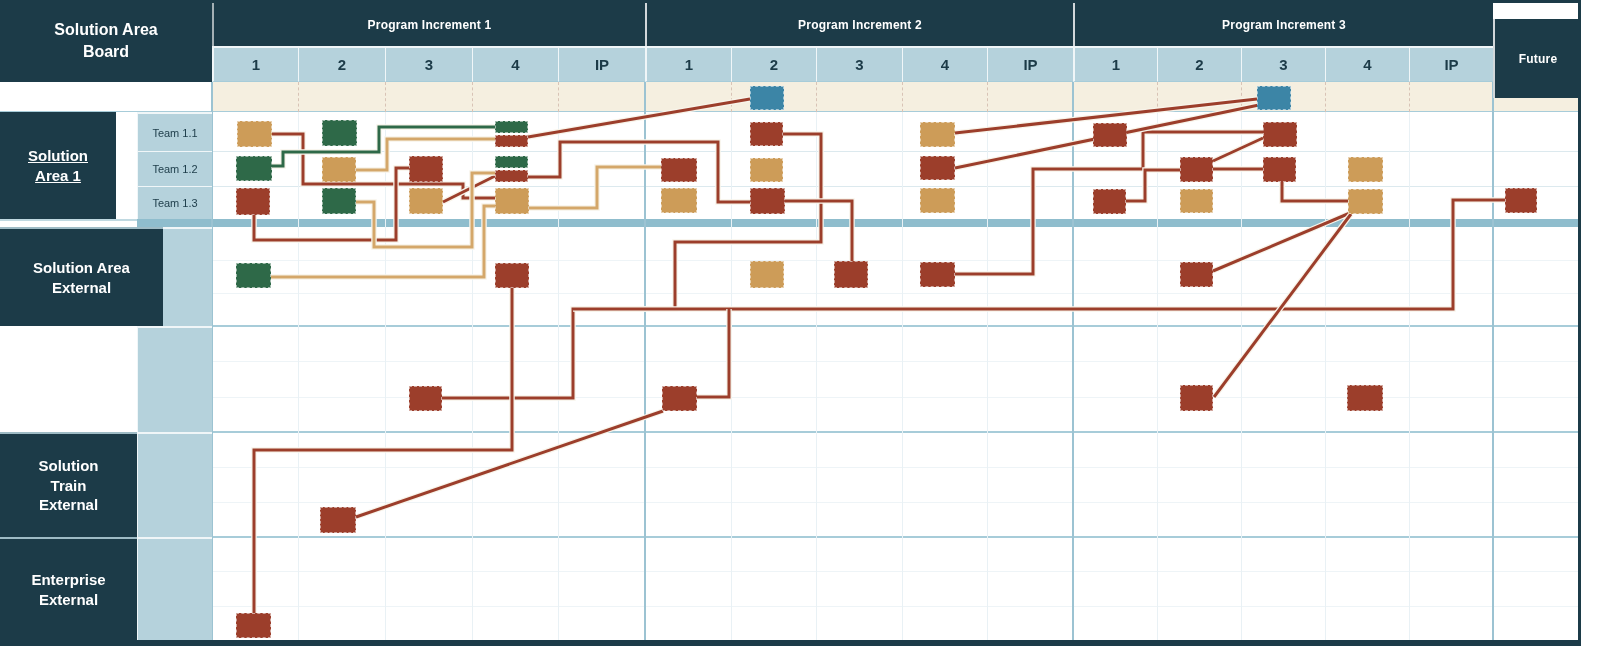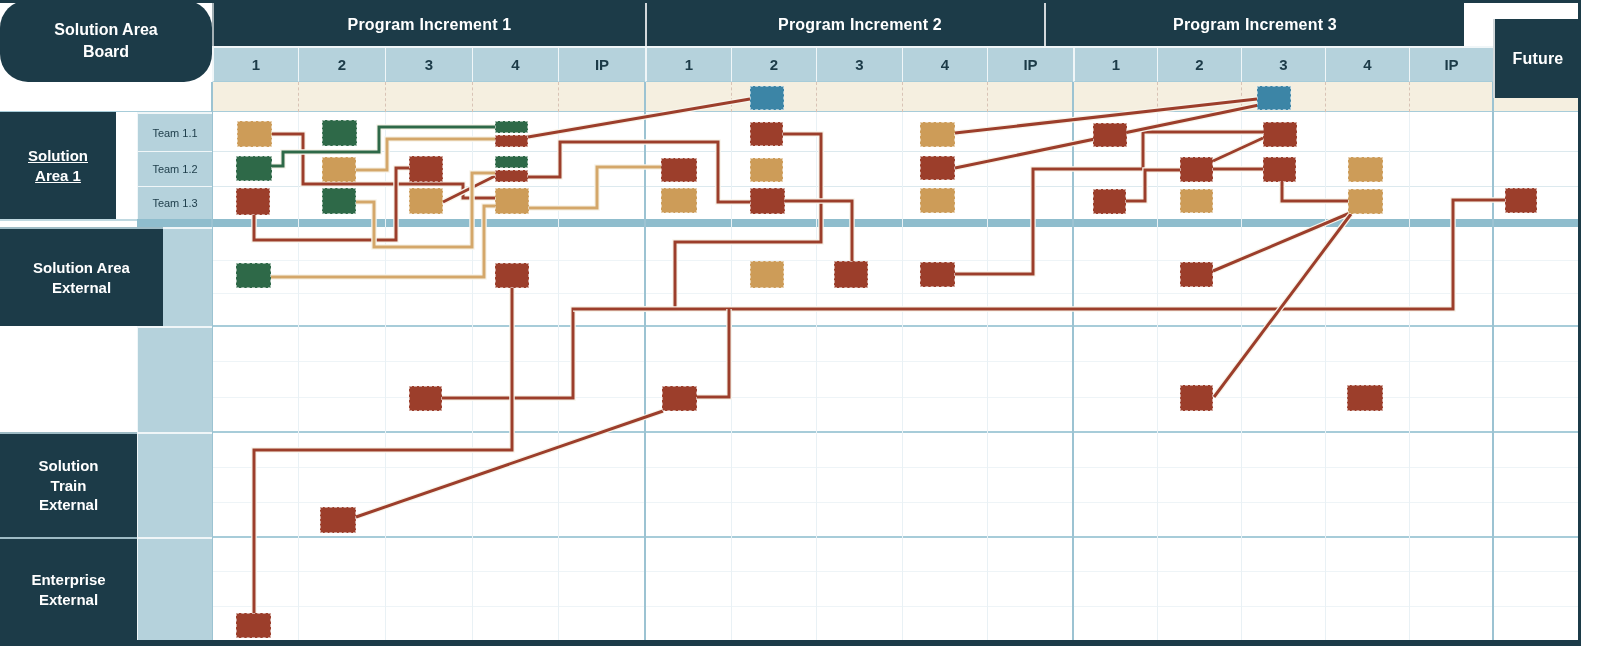--- a/index.html
+++ b/index.html
@@ -3,37 +3,37 @@
 <meta charset="utf-8">
 <style>
   html,body{margin:0;padding:0;background:#fff;}
   body{width:1600px;height:651px;position:relative;overflow:hidden;
        font-family:"Liberation Sans", sans-serif;}
   #board{position:absolute;left:0;top:0;width:1600px;height:651px;background:#fff;}
   .cell{position:absolute;box-sizing:border-box;display:flex;align-items:center;
         justify-content:center;text-align:center;}
   .dark-cell{background:var(--dark);color:#fff;font-weight:bold;z-index:40;}
   .light-cell{background:var(--light);z-index:40;}
-  .banner{font-size:16px;letter-spacing:.2px;}
+  .banner{font-size:12px;letter-spacing:.2px;}
   .subhdr{background:var(--light);color:var(--dark);font-weight:bold;font-size:15px;z-index:41;}
   .lane-label{font-size:15px;line-height:1.3;padding:0 22px;}
   .team-label{font-size:11px;color:var(--dark);font-weight:normal;}
   .milestones-label{background:var(--cream);color:var(--dark);font-weight:bold;font-size:16px;z-index:42;}
   .title-cell{font-size:16px;line-height:1.35;padding:0 38px;}
   .sticky{position:absolute;box-sizing:border-box;border:1px dashed rgba(255,255,255,.55);z-index:30;}
   .gridline{position:absolute;z-index:5;}
   svg#dep-layer{position:absolute;left:0;top:0;z-index:20;pointer-events:none;}
   .strip{position:absolute;z-index:1;}
 </style>
 </head>
 <body>
 
 <div id="board">
 
-  <div class="cell dark-cell title-cell" style="left:0;top:0;width:212px;height:82px;border-radius:28px;">Solution Area Board</div>
+  <div class="cell dark-cell title-cell" style="left:0;top:0;width:212px;height:82px;">Solution Area Board</div>
   <div class="cell dark-cell banner" style="left:1493px;top:19px;width:88px;height:79px;border-left:2px solid rgba(255,255,255,.8);">Future</div>
 <div class="strip" style="left: 212px; top: 82px; width: 1369px; height: 30px; background: rgb(245, 239, 224);"></div>
     <div class="strip" style="left: 137px; top: 219px; width: 1444px; height: 8px; background: rgb(143, 189, 205);"></div>
     <div class="gridline" style="left: 0px; top: 110.5px; width: 1581px; height: 1.5px; background: rgb(167, 204, 217);"></div>
     <div class="gridline" style="left: 212px; top: 150.5px; width: 1369px; height: 1px; background: rgb(220, 233, 238);"></div>
     <div class="gridline" style="left: 212px; top: 185.5px; width: 1369px; height: 1px; background: rgb(220, 233, 238);"></div>
     <div class="gridline" style="left: 137px; top: 325px; width: 1444px; height: 2px; background: rgb(167, 204, 217);"></div>
     <div class="gridline" style="left: 137px; top: 431px; width: 1444px; height: 2px; background: rgb(167, 204, 217);"></div>
     <div class="gridline" style="left: 137px; top: 536px; width: 1444px; height: 2px; background: rgb(167, 204, 217);"></div>
     <div class="gridline" style="left: 212px; top: 260px; width: 1369px; height: 1px; background: rgb(238, 244, 247);"></div>
@@ -176,21 +176,21 @@
     <div class="cell subhdr" style="left: 298px; top: 46px; width: 87px; height: 36px; border-top: 2px solid rgba(255, 255, 255, 0.8); border-left: 1px solid rgba(255, 255, 255, 0.8); border-bottom: 1px solid rgb(167, 204, 217);">2</div>
     <div class="cell subhdr" style="left: 385px; top: 46px; width: 87px; height: 36px; border-top: 2px solid rgba(255, 255, 255, 0.8); border-left: 1px solid rgba(255, 255, 255, 0.8); border-bottom: 1px solid rgb(167, 204, 217);">3</div>
     <div class="cell subhdr" style="left: 472px; top: 46px; width: 86px; height: 36px; border-top: 2px solid rgba(255, 255, 255, 0.8); border-left: 1px solid rgba(255, 255, 255, 0.8); border-bottom: 1px solid rgb(167, 204, 217);">4</div>
     <div class="cell subhdr" style="left: 558px; top: 46px; width: 87px; height: 36px; border-top: 2px solid rgba(255, 255, 255, 0.8); border-left: 1px solid rgba(255, 255, 255, 0.8); border-bottom: 1px solid rgb(167, 204, 217);">IP</div>
     <div class="cell dark-cell banner" style="left: 645px; top: 3px; width: 428px; height: 43px; z-index: 41; border-left: 2px solid rgba(255, 255, 255, 0.8);">Program Increment 2</div>
     <div class="cell subhdr" style="left: 645px; top: 46px; width: 86px; height: 36px; border-top: 2px solid rgba(255, 255, 255, 0.8); border-left: 2px solid rgba(255, 255, 255, 0.8); border-bottom: 1px solid rgb(167, 204, 217);">1</div>
     <div class="cell subhdr" style="left: 731px; top: 46px; width: 85px; height: 36px; border-top: 2px solid rgba(255, 255, 255, 0.8); border-left: 1px solid rgba(255, 255, 255, 0.8); border-bottom: 1px solid rgb(167, 204, 217);">2</div>
     <div class="cell subhdr" style="left: 816px; top: 46px; width: 86px; height: 36px; border-top: 2px solid rgba(255, 255, 255, 0.8); border-left: 1px solid rgba(255, 255, 255, 0.8); border-bottom: 1px solid rgb(167, 204, 217);">3</div>
     <div class="cell subhdr" style="left: 902px; top: 46px; width: 85px; height: 36px; border-top: 2px solid rgba(255, 255, 255, 0.8); border-left: 1px solid rgba(255, 255, 255, 0.8); border-bottom: 1px solid rgb(167, 204, 217);">4</div>
     <div class="cell subhdr" style="left: 987px; top: 46px; width: 86px; height: 36px; border-top: 2px solid rgba(255, 255, 255, 0.8); border-left: 1px solid rgba(255, 255, 255, 0.8); border-bottom: 1px solid rgb(167, 204, 217);">IP</div>
-    <div class="cell dark-cell banner" style="left: 1044px; top: 3px; width: 420px; height: 43px; z-index: 41; border-left: 2px solid rgba(255, 255, 255, 0.8);">Program Increment 3</div>
+    <div class="cell dark-cell banner" style="left: 1073px; top: 3px; width: 420px; height: 43px; z-index: 41; border-left: 2px solid rgba(255, 255, 255, 0.8);">Program Increment 3</div>
     <div class="cell subhdr" style="left: 1073px; top: 46px; width: 84px; height: 36px; border-top: 2px solid rgba(255, 255, 255, 0.8); border-left: 2px solid rgba(255, 255, 255, 0.8); border-bottom: 1px solid rgb(167, 204, 217);">1</div>
     <div class="cell subhdr" style="left: 1157px; top: 46px; width: 84px; height: 36px; border-top: 2px solid rgba(255, 255, 255, 0.8); border-left: 1px solid rgba(255, 255, 255, 0.8); border-bottom: 1px solid rgb(167, 204, 217);">2</div>
     <div class="cell subhdr" style="left: 1241px; top: 46px; width: 84px; height: 36px; border-top: 2px solid rgba(255, 255, 255, 0.8); border-left: 1px solid rgba(255, 255, 255, 0.8); border-bottom: 1px solid rgb(167, 204, 217);">3</div>
     <div class="cell subhdr" style="left: 1325px; top: 46px; width: 84px; height: 36px; border-top: 2px solid rgba(255, 255, 255, 0.8); border-left: 1px solid rgba(255, 255, 255, 0.8); border-bottom: 1px solid rgb(167, 204, 217);">4</div>
     <div class="cell subhdr" style="left: 1409px; top: 46px; width: 84px; height: 36px; border-top: 2px solid rgba(255, 255, 255, 0.8); border-left: 1px solid rgba(255, 255, 255, 0.8); border-bottom: 1px solid rgb(167, 204, 217);">IP</div>
     <div class="cell dark-cell lane-label" style="left: 0px; top: 112px; width: 116px; height: 107px; z-index: 43; text-decoration: underline;">Solution Area 1</div>
     <div class="cell light-cell team-label" style="left: 137px; top: 112px; width: 75px; height: 39px; z-index: 42; border-top: 2px solid rgba(255, 255, 255, 0.8); border-left: 1px solid rgba(255, 255, 255, 0.8);">Team 1.1</div>
     <div class="cell light-cell team-label" style="left: 137px; top: 151px; width: 75px; height: 35px; z-index: 42; border-top: 1px solid rgba(255, 255, 255, 0.8); border-left: 1px solid rgba(255, 255, 255, 0.8);">Team 1.2</div>
     <div class="cell light-cell team-label" style="left: 137px; top: 186px; width: 75px; height: 33px; z-index: 42; border-top: 1px solid rgba(255, 255, 255, 0.8); border-left: 1px solid rgba(255, 255, 255, 0.8);">Team 1.3</div>
     <div class="cell dark-cell lane-label" style="left: 0px; top: 227px; width: 163px; height: 99px; z-index: 43; border-top: 2px solid rgba(181, 210, 220, 0.85);">Solution Area External</div>

